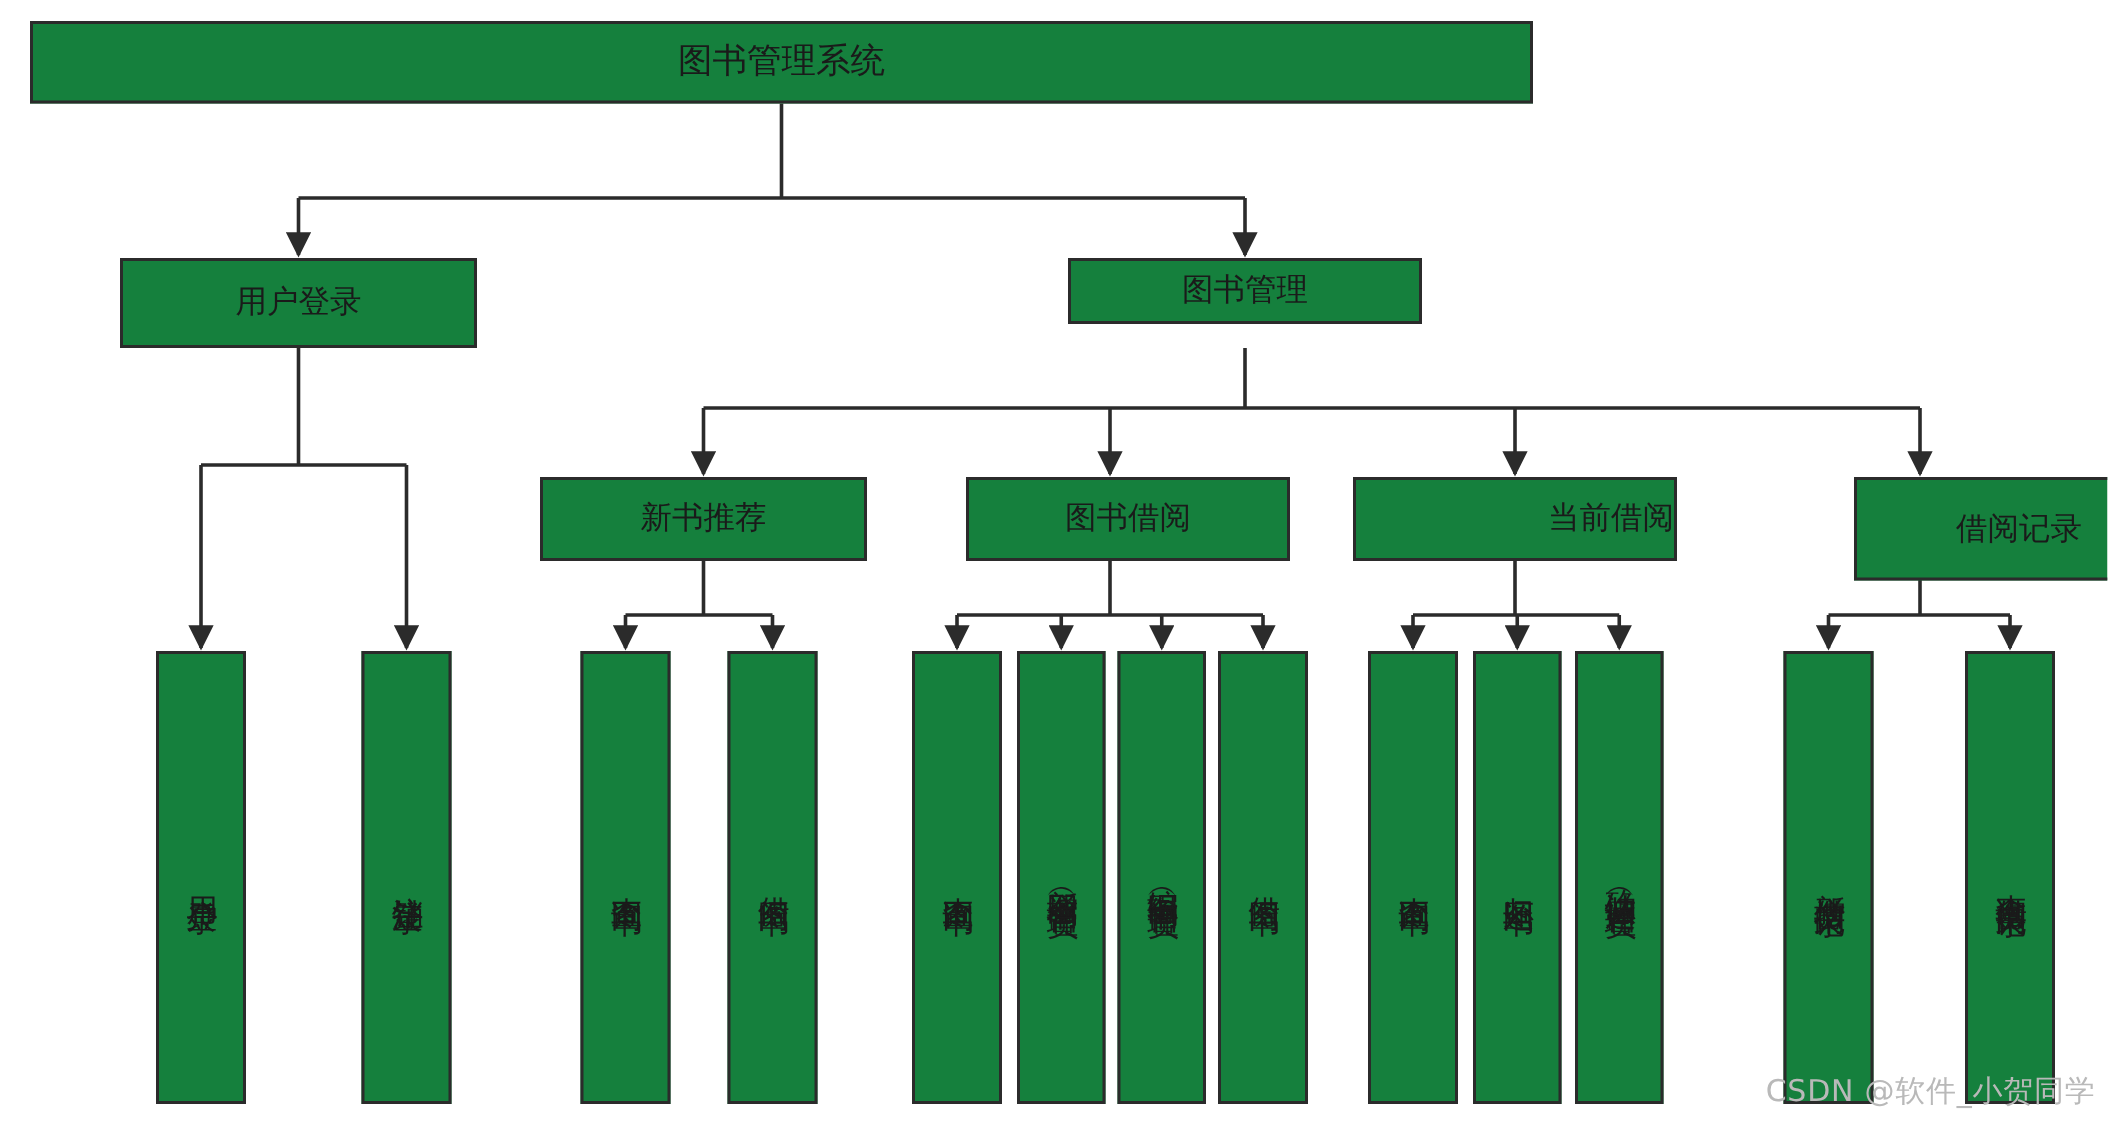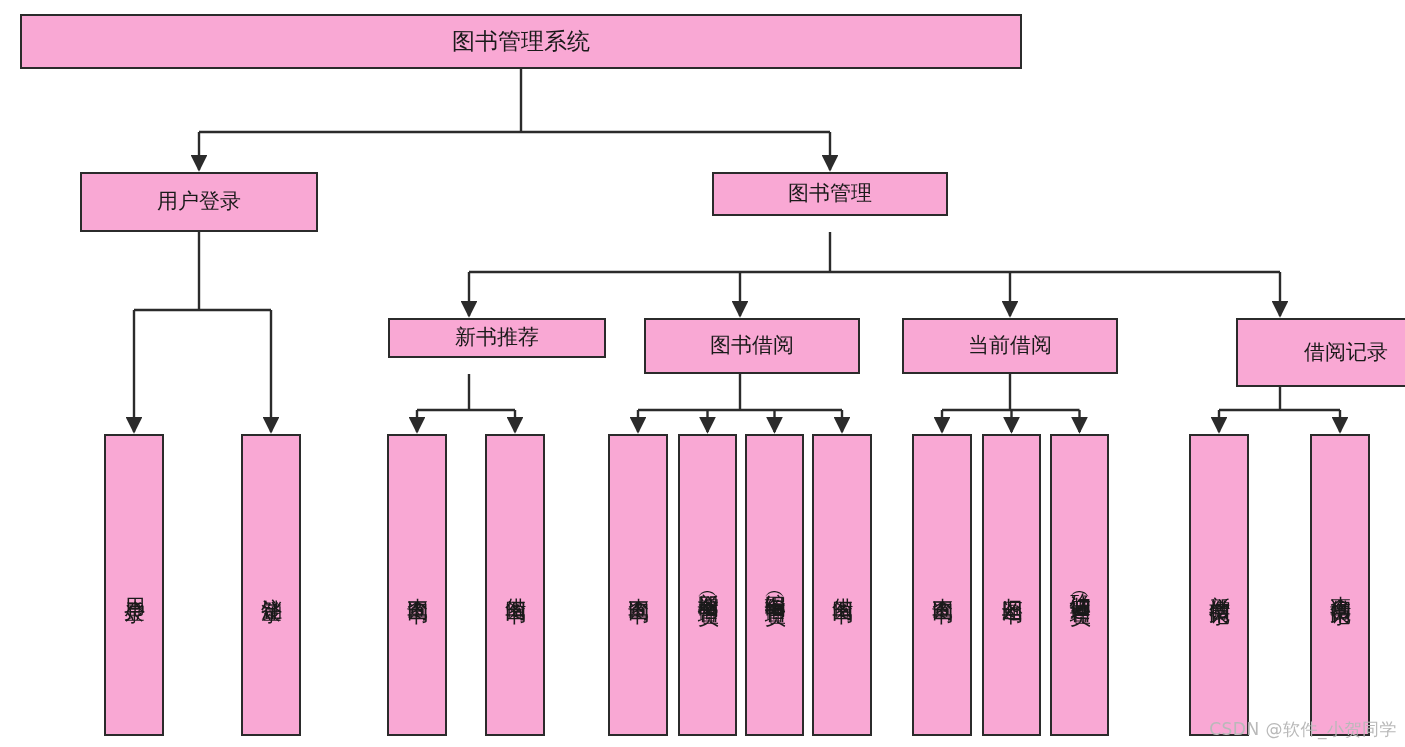--- a/index.html
+++ b/index.html
@@ -22,21 +22,21 @@
     left: 0;
     top: 0;
     width: 1405px;
     height: 747px;
     pointer-events: none;
   }
   .node {
     position: absolute;
     box-sizing: border-box;
     border: 2px solid #2b2b2b;
-    background: #f9a8d4;
+    background: #15803d;
     display: flex;
     align-items: center;
     justify-content: center;
     text-align: center;
     color: #1a1a1a;
     line-height: 1.12;
   }
   .node.root {
     font-size: 23px;
   }
@@ -55,21 +55,21 @@
   }
   .node.leaf .vtext {
     writing-mode: vertical-rl;
     text-orientation: upright;
     white-space: normal;
   }
   .watermark {
     position: absolute;
     right: 8px;
     bottom: 6px;
-    font-size: 17px;
+    font-size: 20px;
     color: #b9b9b9;
     letter-spacing: 0.5px;
     white-space: nowrap;
   }
 </style>
 </head>
 <body>
 
 <div id="canvas">
   <svg id="wires" viewBox="0 0 1405 747">
@@ -118,27 +118,27 @@
   <div id="nodes-layer">
       <div class="node root" style="left: 20px; top: 14px; width: 1002px; height: 55px;">
         <span>图书管理系统</span>
       </div>
       <div class="node lvl2" style="left: 80px; top: 172px; width: 238px; height: 60px;">
         <span>用户登录</span>
       </div>
       <div class="node lvl2" style="left: 712px; top: 172px; width: 236px; height: 44px;">
         <span>图书管理</span>
       </div>
-      <div class="node lvl3" style="left: 360px; top: 318px; width: 218px; height: 40px; margin-left: 28px;">
+      <div class="node lvl3" style="left: 360px; top: 318px; width: 218px; height: 56px;">
         <span>新书推荐</span>
       </div>
       <div class="node lvl3" style="left: 632px; top: 318px; width: 216px; height: 56px; margin-left: 12px;">
         <span>图书借阅</span>
       </div>
-      <div class="node lvl3" style="left: 902px; top: 318px; width: 216px; height: 56px;">
+      <div class="node lvl3" style="left: 902px; top: 318px; width: 216px; height: 56px; justify-content: flex-end;">
         <span>当前借阅</span>
       </div>
       <div class="node lvl3" style="left: 1236px; top: 318px; width: 220px; height: 69px;">
         <span>借阅记录</span>
       </div>
       <div class="node leaf" style="left: 104px; top: 434px; width: 60px; height: 302px;">
         <span class="vtext">用户登录</span>
       </div>
       <div class="node leaf" style="left: 241px; top: 434px; width: 60px; height: 302px;">
         <span class="vtext">注销登录</span>

